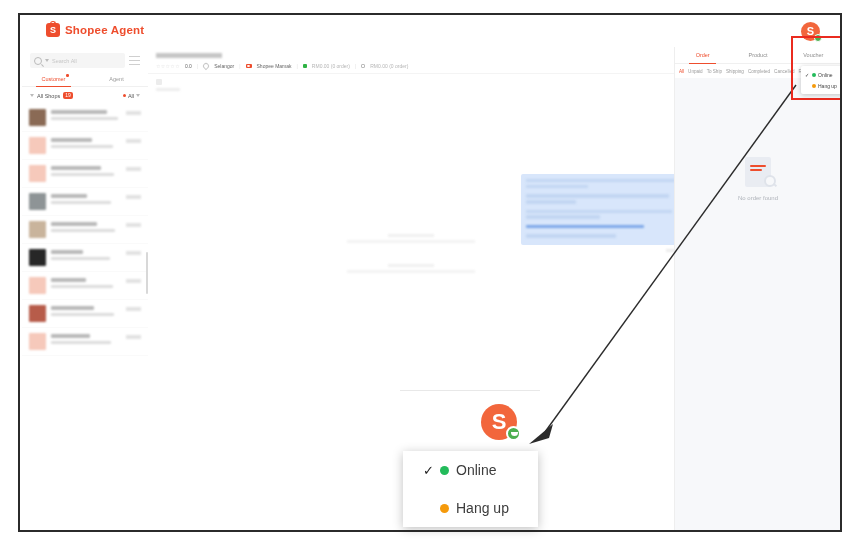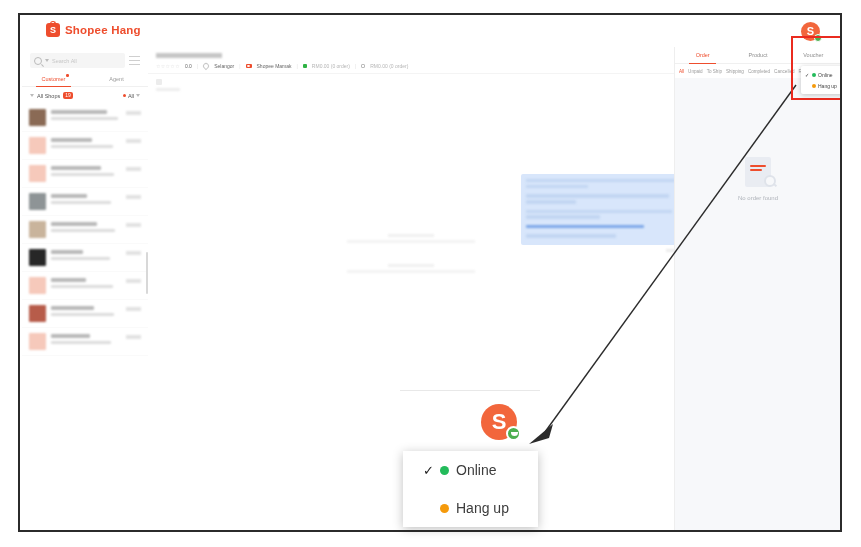--- a/index.html
+++ b/index.html
@@ -150,21 +150,21 @@
 </head>
 <body>
 
 <div class="screen">
   <div class="frame">
     <div class="app">
 
       <div class="topbar">
         <div class="brand">
           <span class="brand-logo"></span>
-          <span class="brand-text">Shopee Hang</span>
+          <span class="brand-text">Shopee Agent</span>
         </div>
         <div class="top-avatar">
           <span>S</span>
           <span class="dot"></span>
         </div>
       </div>
 
       <div class="mini-menu">
         <div class="mini-item">
           <span class="mini-check">✓</span>

